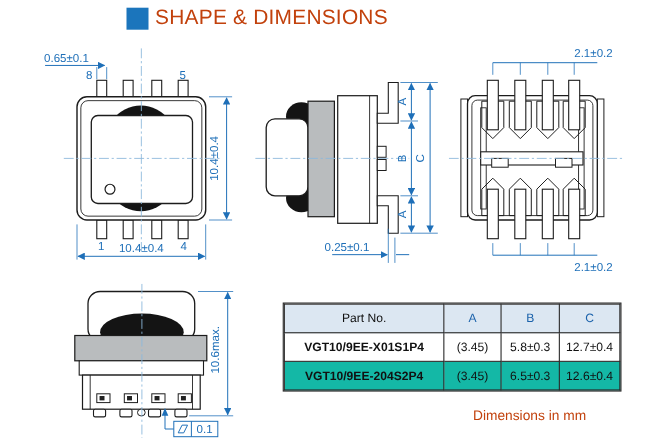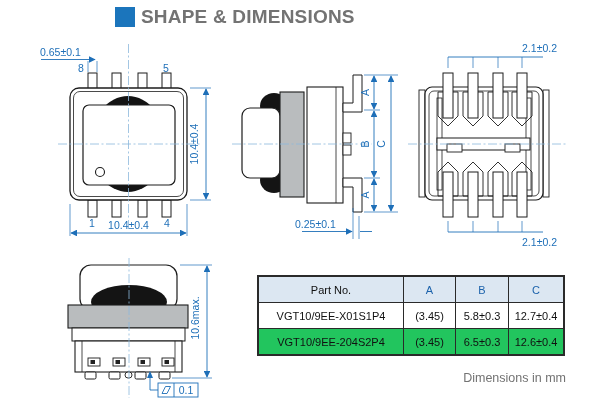--- a/index.html
+++ b/index.html
@@ -2,42 +2,42 @@
 <html><head>
 <meta charset="utf-8">
 <style>
   html,body{margin:0;padding:0;background:#e8e8e8;}
   #canvas{position:relative;width:600px;height:400px;background:#ffffff;overflow:hidden;
           font-family:"Liberation Sans",sans-serif;color:#111;}
   .abs{position:absolute;}
   
   #title-bar{left:115px;top:6px;display:flex;align-items:center;gap:6px;}
   #title-sq{width:20px;height:20px;background:#1b75bc;}
-  #title-text{font-size:19px;font-weight:bold;letter-spacing:.2px;color:#737373;}
+  #title-text{font-size:19px;font-weight:normal;letter-spacing:.2px;color:#c2410c;}
   
   svg{display:block;}
   svg text{font-family:"Liberation Sans",sans-serif;fill:#1e6fb8;font-size:10.5px;}
   .ink{stroke:#1c1c1c;fill:none;}
   .inkf{stroke:#1c1c1c;fill:#ffffff;}
   .blk{fill:#141414;stroke:none;}
   .gry{fill:#b9bcbe;stroke:#1c1c1c;}
   .dim{stroke:#1e6fb8;stroke-width:.9;fill:none;}
   .ext{stroke:#1e6fb8;stroke-width:.7;fill:none;}
   .cl{stroke:#8cb8dc;stroke-width:.8;fill:none;stroke-dasharray:9 2.5 2 2.5;}
   .arrfill{fill:#1e6fb8;}
   
   #dim-table{left:258px;top:276px;}
   #dim-table table{border-collapse:collapse;outline:1.5px solid #2a2a2a;}
   #dim-table th,#dim-table td{border:1px solid #2a2a2a;font-size:11px;text-align:center;
     padding:5px 3px;height:15px;white-space:nowrap;}
   #dim-table th{background:#dce7f2;font-weight:normal;height:15px;border-bottom:1.5px solid #2a2a2a;}
   #dim-table th.abc{color:#1b62ab;}
-  #dim-table td.part{font-weight:normal;}
-  #dim-table tr.hl td{background:#22c55e;}
-  #footer-note{left:430px;top:371px;width:136px;text-align:right;font-size:12.5px;color:#737373;}
+  #dim-table td.part{font-weight:bold;}
+  #dim-table tr.hl td{background:#14b8a6;}
+  #footer-note{left:430px;top:371px;width:136px;text-align:left;font-size:12.5px;color:#c2410c;}
 </style>
 </head>
 <body>
 
 <div id="canvas">
 
   <div class="abs" id="title-bar">
     <div id="title-sq"></div>
     <div id="title-text">SHAPE &amp; DIMENSIONS</div>
   </div>

